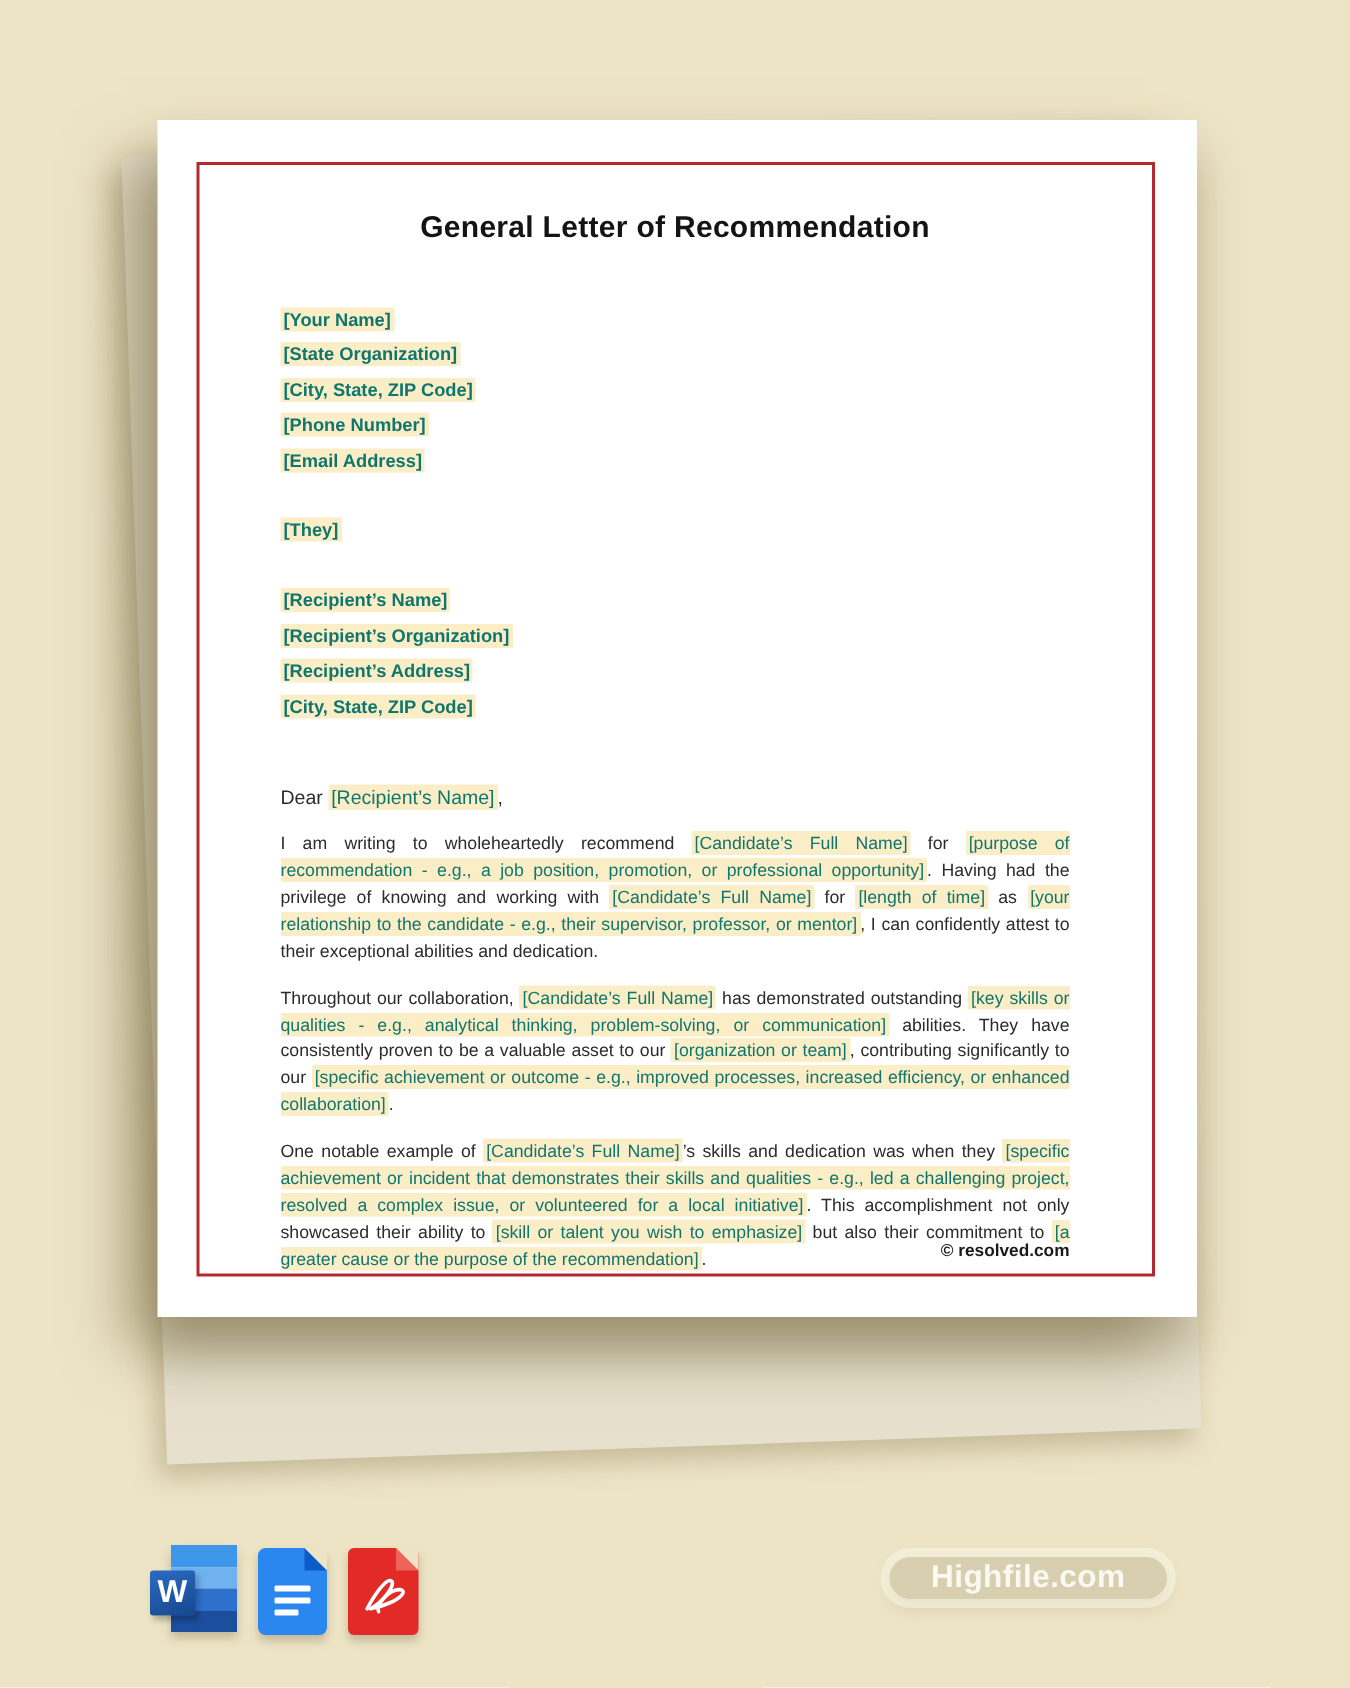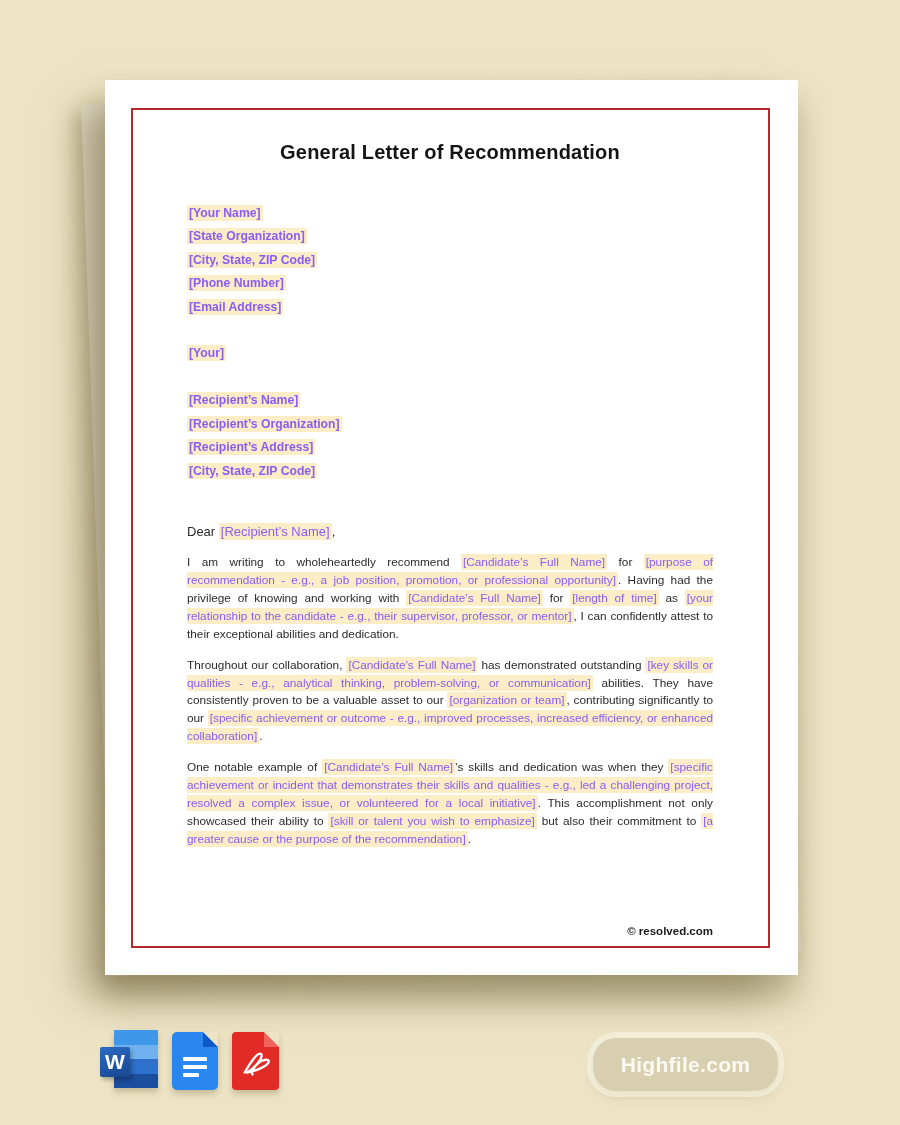--- a/index.html
+++ b/index.html
@@ -9,40 +9,40 @@
     font-family:"Liberation Sans", sans-serif;
   }
   
   .sheet-behind{
     position:absolute;left:93px;top:95px;width:690px;height:872px;
     background:#e6e0cc;transform:rotate(-2deg);transform-origin:40% 40%;
     box-shadow:-6px 8px 18px rgba(120,108,70,.35);
   }
   
   .page{
-    position:absolute;left:105px;top:80px;width:693px;height:895px;
+    position:absolute;left:105px;top:80px;width:693px;height:798px;
     background:#ffffff;
     box-shadow:-28px 24px 38px -4px rgba(130,117,78,.55), 0 22px 30px rgba(130,117,78,.45);
   }
   .page-frame{
     position:absolute;left:26px;top:28px;right:28px;bottom:27px;
     border:2px solid #b22a2e;
   }
   .content{
     position:absolute;left:82px;top:28px;width:526px;
     color:#2b2b2b;
   }
   .doc-title{
     margin:33px 0 0;text-align:center;
     font-size:20px;font-weight:700;color:#141414;letter-spacing:.2px;
   }
   .addr-block{margin-top:38px;}
   .addr-line{line-height:23.4px;font-size:12.2px;font-weight:600;color:#332912;}
   .hl{
-    background:#fbedc6;color:#8b5cf6;
+    background:#fbedc6;color:#0f766e;
     padding:1px 2px;border-radius:1px;
   }
   .date-block{margin-top:23px;}
   .recip-block{margin-top:24px;}
   .salutation{margin-top:40px;font-size:13px;line-height:18px;color:#2b2b2b;}
   .para{
     margin:13px 0 0;font-size:11.8px;line-height:17.9px;
     text-align:justify;color:#2b2b2b;
   }
   .copyright{
@@ -82,21 +82,21 @@
   .pdf-icon{position:absolute;left:132px;top:2px;width:47px;height:58px;
     background:#e22a27;border-radius:4px;
     box-shadow:0 4px 6px rgba(120,108,70,.35);}
   .pdf-fold{position:absolute;top:0;right:0;width:0;height:0;
     border-bottom:15px solid #f0625a;border-right:15px solid transparent;}
   .pdf-cut{position:absolute;top:0;right:0;width:0;height:0;
     border-top:15px solid #ede4c6;border-left:15px solid transparent;}
   .pdf-glyph{position:absolute;left:5px;top:12px;}
   
   .site-badge{
-    position:absolute;left:593px;top:1038px;width:185px;height:53px;
+    position:absolute;left:593px;top:1038px;width:185px;height:28px;
     background:#d7cfb0;border-radius:23px;
     display:flex;align-items:center;justify-content:center;
     color:#fbfaf2;font-weight:700;font-size:21px;letter-spacing:.3px;
     box-shadow:0 0 0 6px rgba(250,247,232,.55), 0 5px 12px rgba(150,138,95,.3);
     cursor:pointer;
   }
 </style>
 </head>
 <body>
 
@@ -110,21 +110,21 @@
 
     <div class="addr-block">
       <div class="addr-line"><span class="hl">[Your Name]</span></div>
       <div class="addr-line"><span class="hl">[State Organization]</span></div>
       <div class="addr-line"><span class="hl">[City, State, ZIP Code]</span></div>
       <div class="addr-line"><span class="hl">[Phone Number]</span></div>
       <div class="addr-line"><span class="hl">[Email Address]</span></div>
     </div>
 
     <div class="addr-block date-block">
-      <div class="addr-line"><span class="hl">[Your]</span></div>
+      <div class="addr-line"><span class="hl">[They]</span></div>
     </div>
 
     <div class="addr-block recip-block">
       <div class="addr-line"><span class="hl">[Recipient’s Name]</span></div>
       <div class="addr-line"><span class="hl">[Recipient’s Organization]</span></div>
       <div class="addr-line"><span class="hl">[Recipient’s Address]</span></div>
       <div class="addr-line"><span class="hl">[City, State, ZIP Code]</span></div>
     </div>
 
     <div class="salutation"><span>Dear </span><span class="hl">[Recipient’s Name]</span><span>,</span></div>

